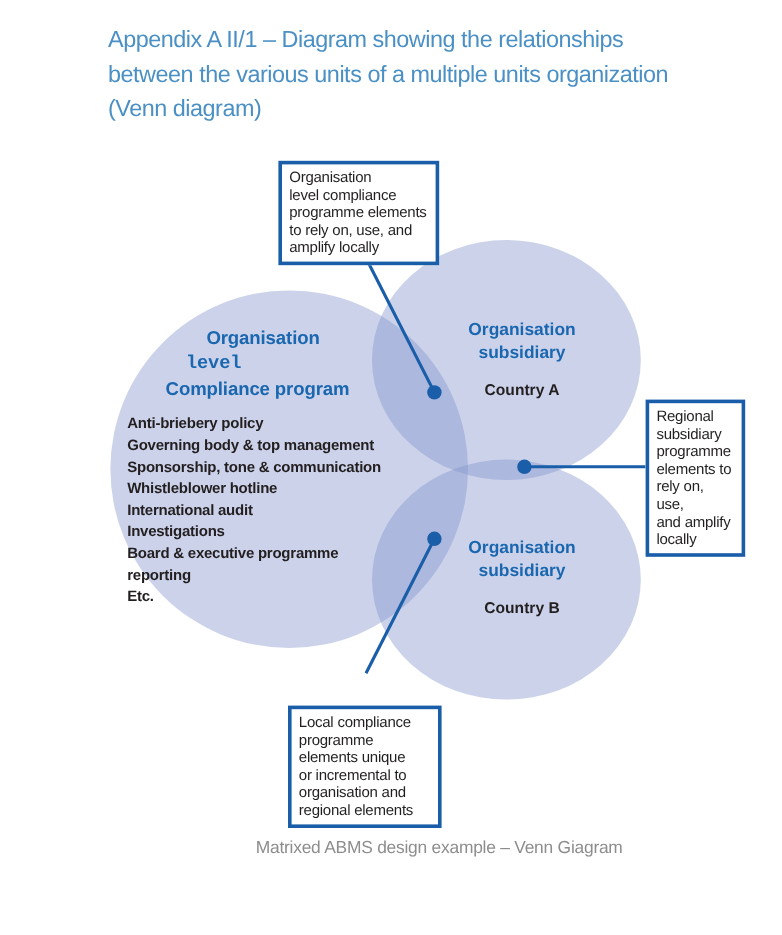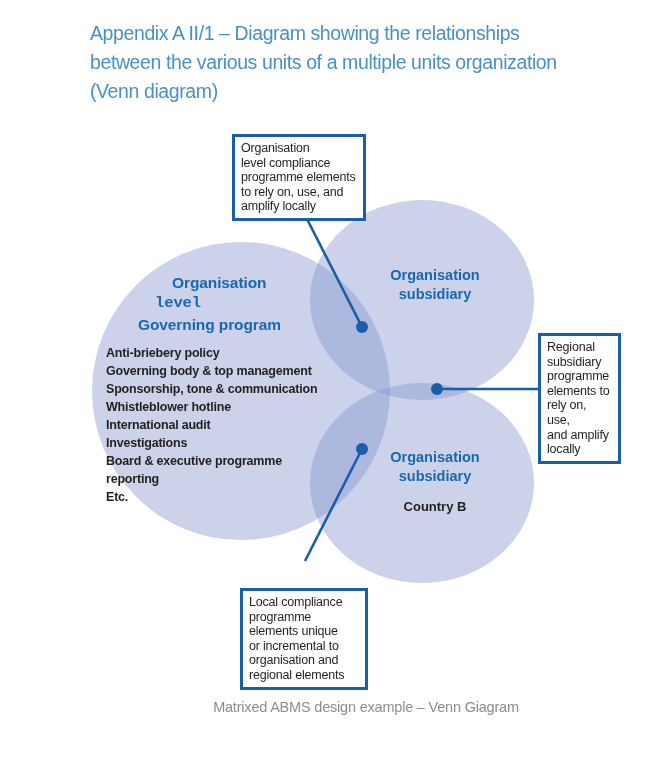--- a/index.html
+++ b/index.html
@@ -88,34 +88,35 @@
     <circle cx="322" cy="327" r="6"></circle>
     <line x1="498" y1="389" x2="397" y2="389"></line>
     <circle cx="397" cy="389" r="6"></circle>
     <line x1="265" y1="561" x2="322" y2="449"></line>
     <circle cx="322" cy="449" r="6"></circle>
   </svg>
 
   <div class="org-title">
     <div class="ind-1">Organisation</div>
     <div class="ind-2">level</div>
-    <div class="ind-3">Governing program</div>
+    <div class="ind-3">Compliance program</div>
   </div>
   <div class="org-list pre">Anti-briebery policy
 Governing body &amp; top management
 Sponsorship, tone &amp; communication
 Whistleblower hotline
 International audit
 Investigations
 Board &amp; executive programme
 reporting
 Etc.</div>
 
   <div class="sub-title t-sub-a pre">Organisation
 subsidiary</div>
+  <div class="sub-country t-cty-a">Country A</div>
 
   <div class="sub-title t-sub-b pre">Organisation
 subsidiary</div>
   <div class="sub-country t-cty-b">Country B</div>
 
   <div class="callout co-top pre">Organisation
 level compliance
 programme elements
 to rely on, use, and
 amplify locally</div>

